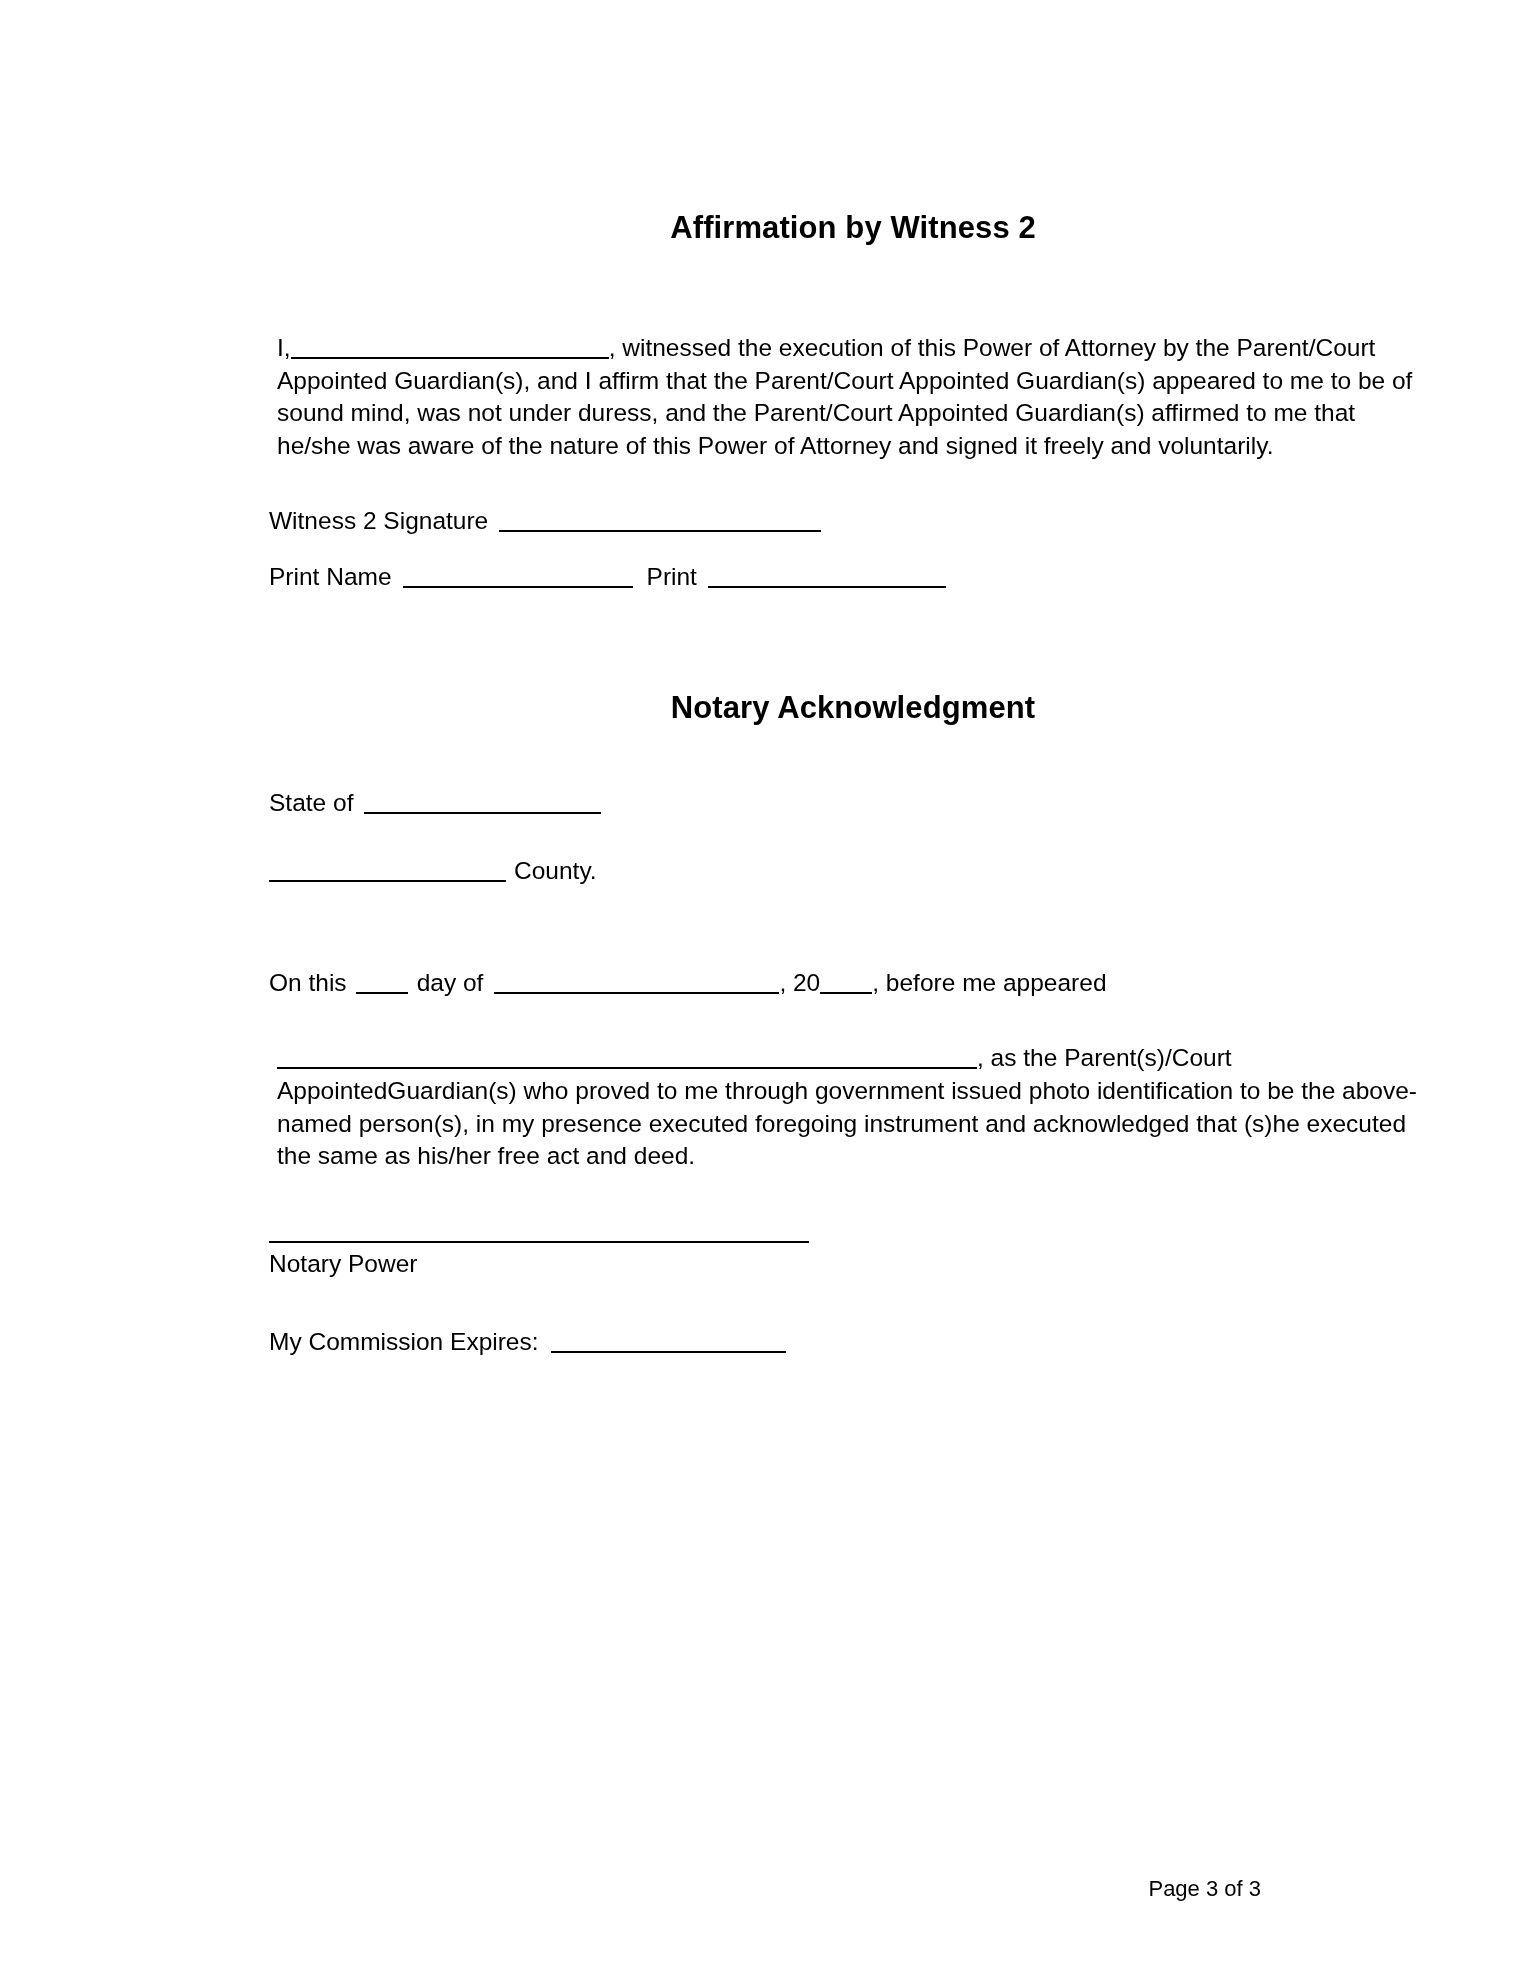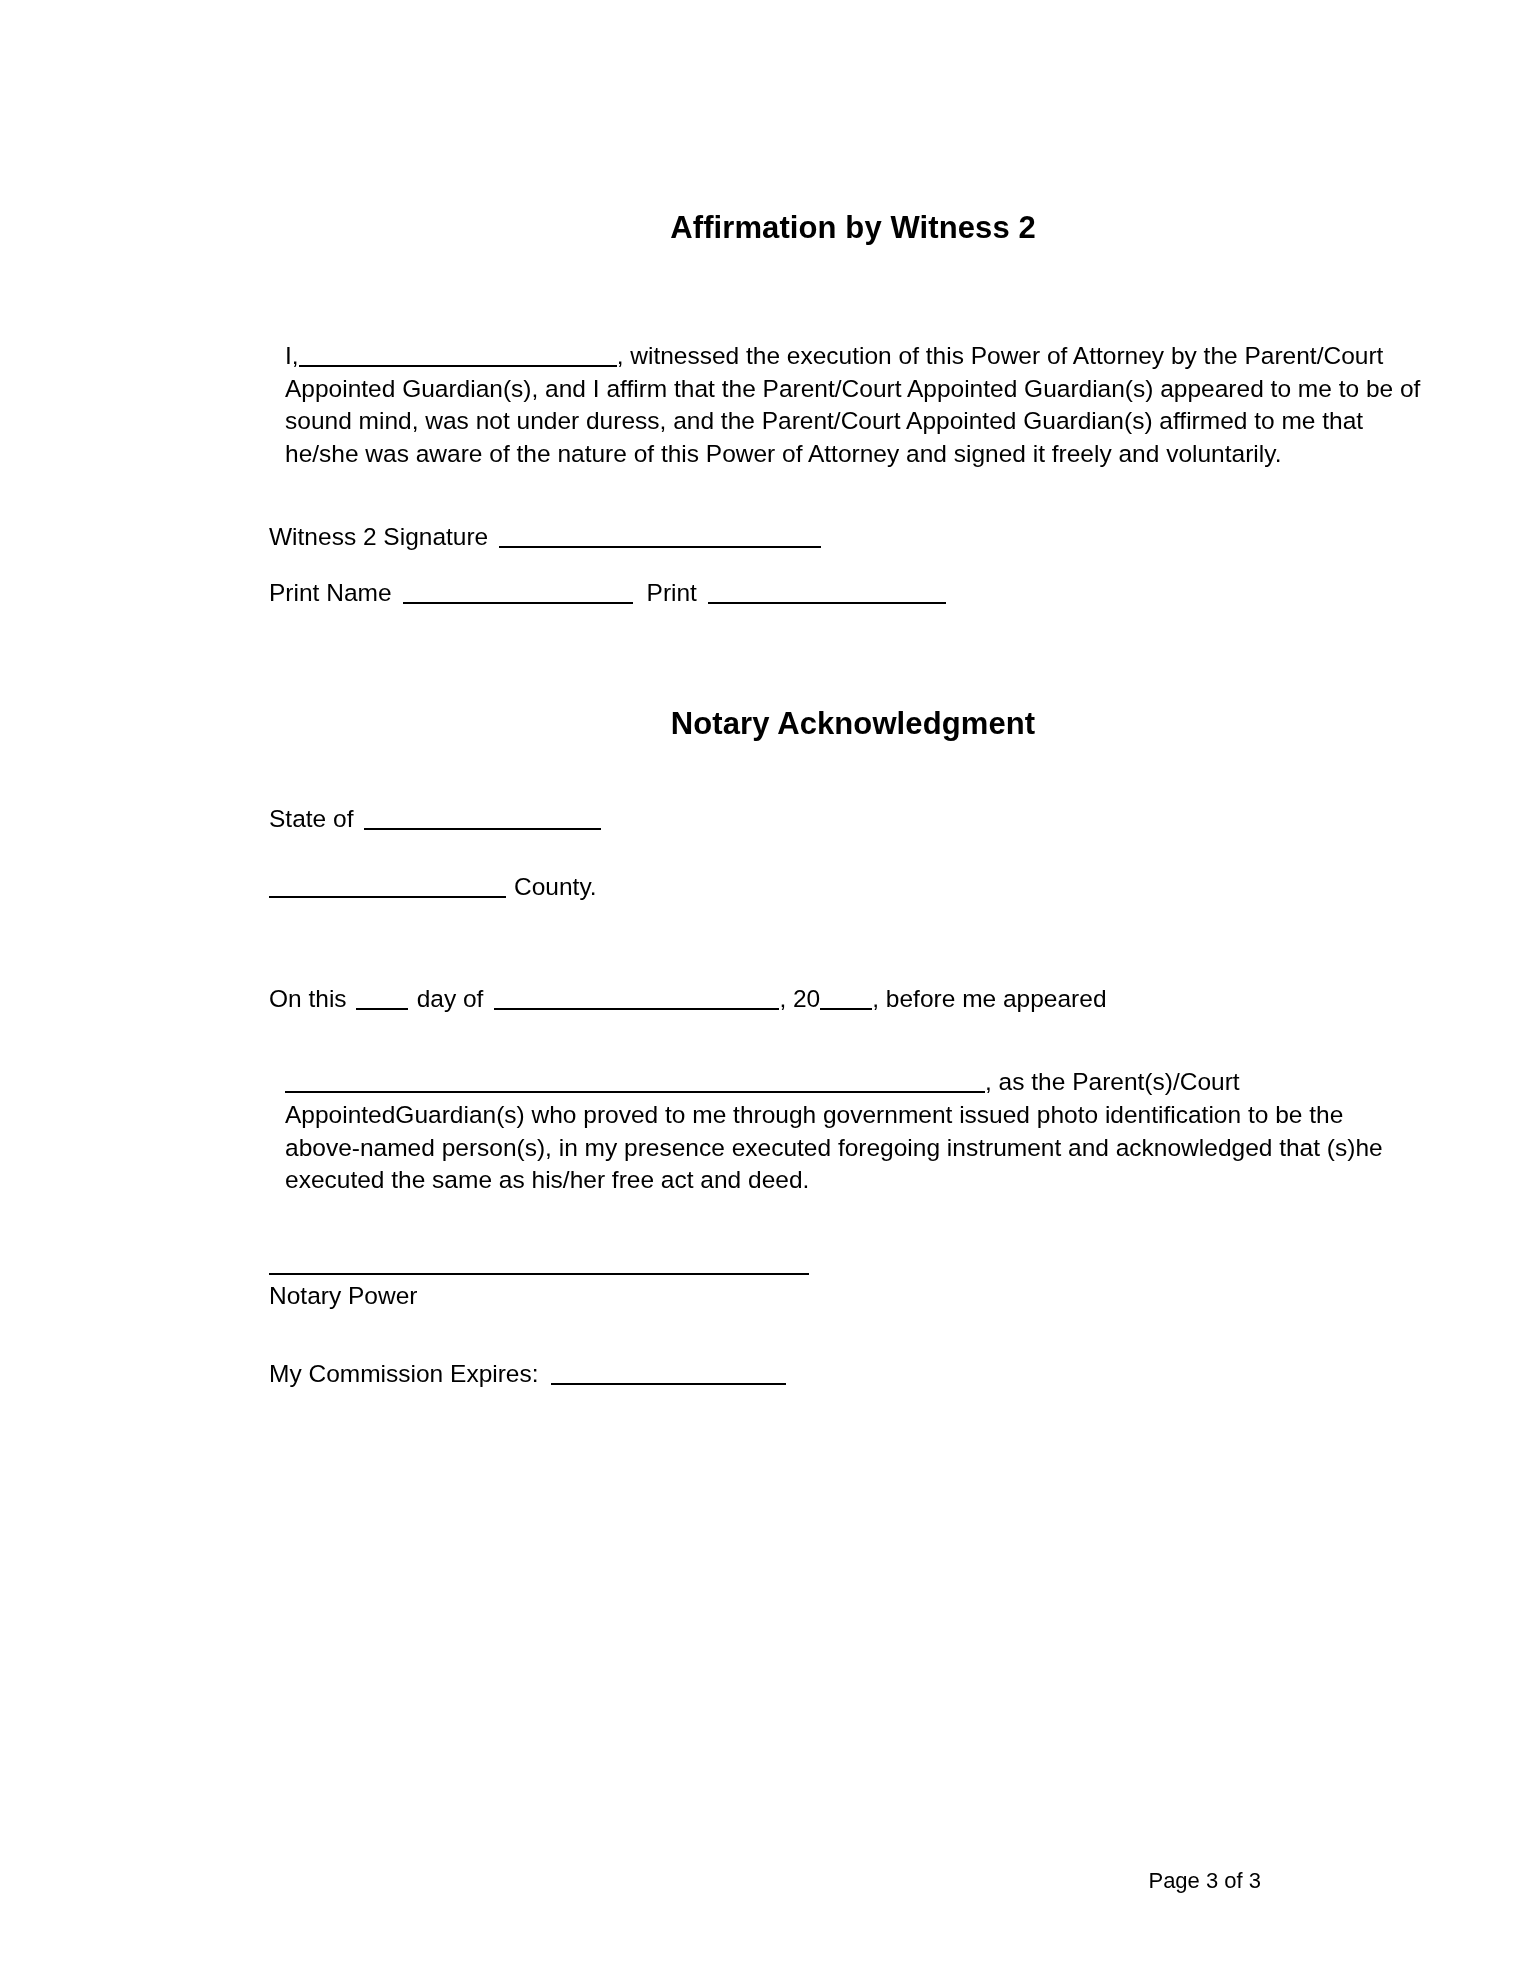--- a/index.html
+++ b/index.html
@@ -30,21 +30,21 @@
     font-size: 31px;
     font-weight: bold;
     text-align: center;
     margin: 0;
     padding: 0;
     letter-spacing: 0.1px;
   }
   .para {
     font-size: 24.5px;
     line-height: 32.6px;
-    margin: 16px;
+    margin: 8px;
     text-align: left;
   }
   .gap-sm { height: 22px; }
   .gap-md { height: 34px; }
   .gap-lg { height: 60px; }
   .gap-xl { height: 78px; }
   .gap-xxl { height: 96px; }
 
   .line-row {
     font-size: 24.5px;
@@ -70,21 +70,21 @@
   .w-comm { width: 235px; }
   .notary-sig-rule {
     width: 540px;
     border-bottom: 2px solid #000;
     height: 0;
     margin: 0;
   }
   .footer {
     position: absolute;
     right: 181px;
-    bottom: 86px;
+    bottom: 78px;
     font-size: 22px;
     text-align: right;
     white-space: nowrap;
   }
 </style>
 </head>
 <body>
 
 <div class="page">
 

